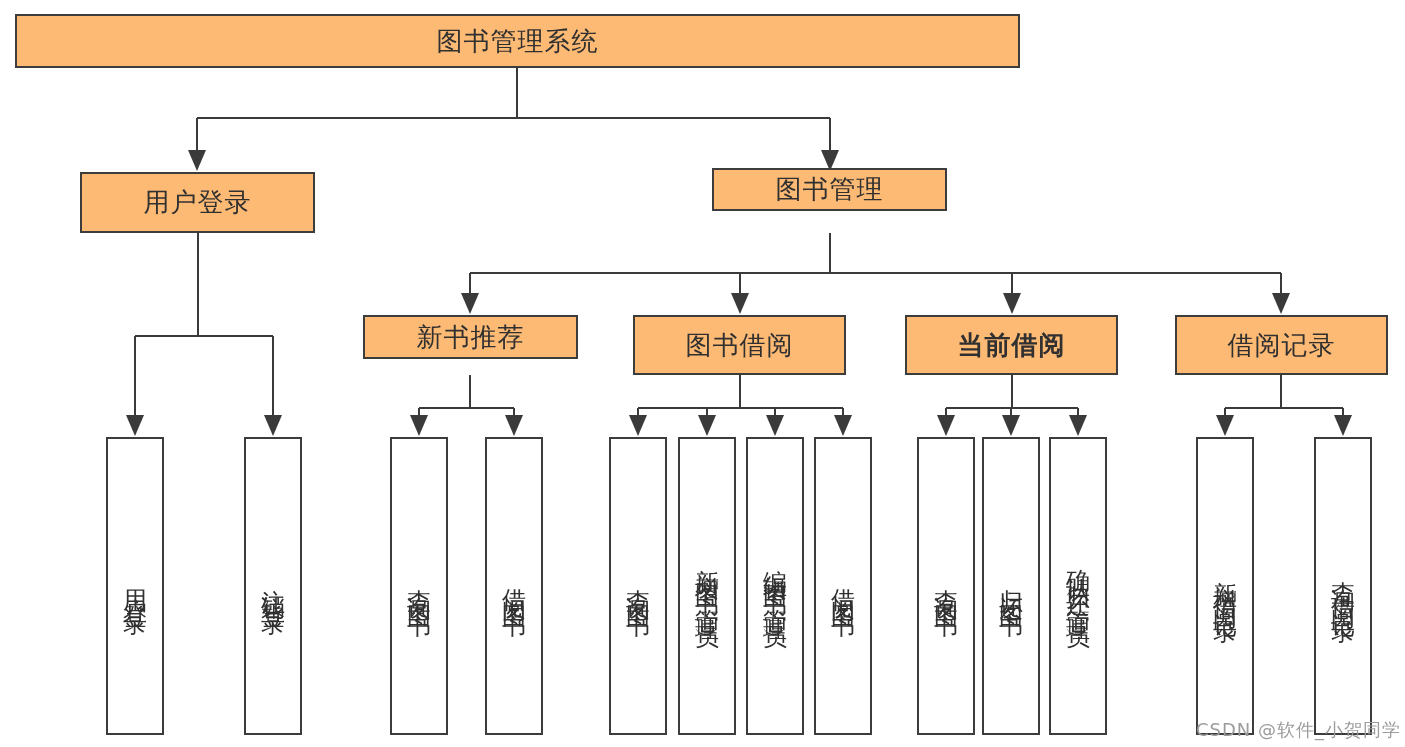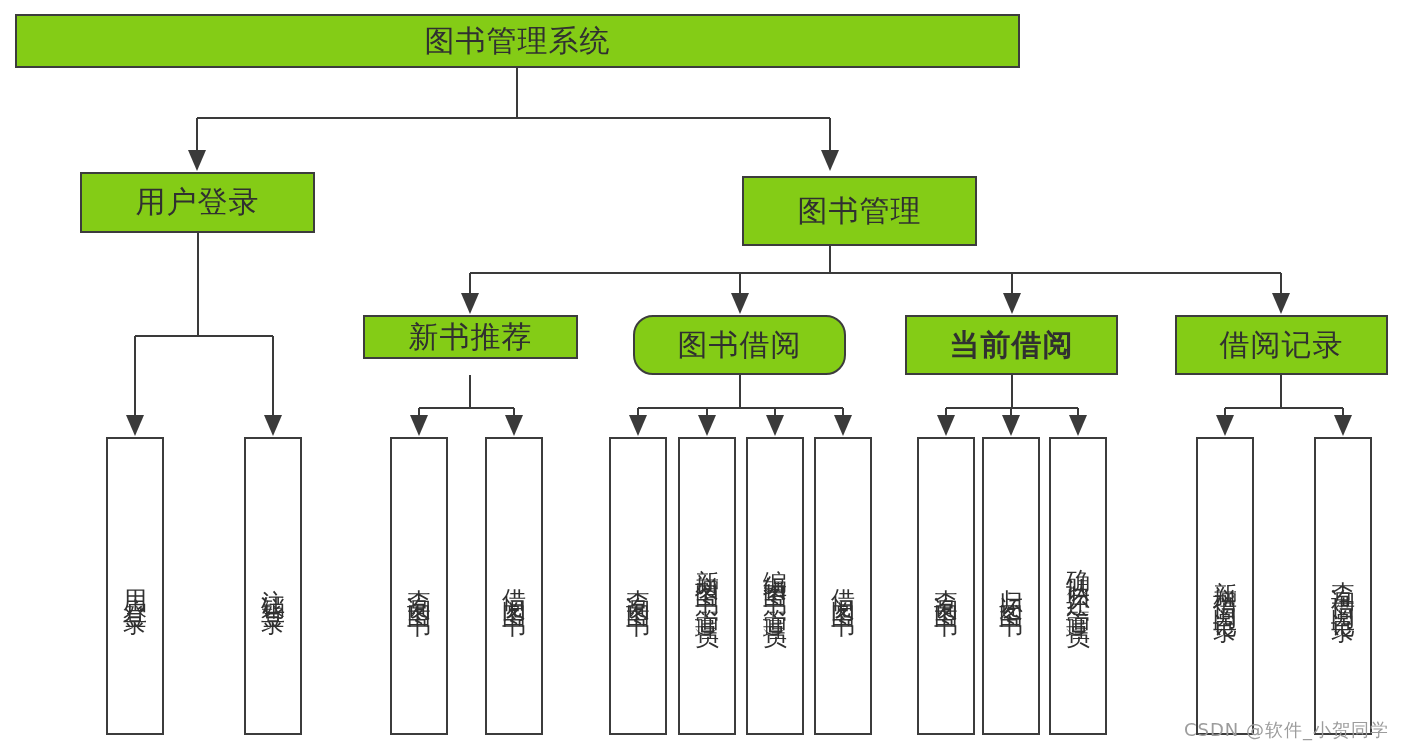--- a/index.html
+++ b/index.html
@@ -19,26 +19,26 @@
     position: absolute;
     left: 0; top: 0;
     width: 1405px; height: 747px;
     z-index: 1;
   }
   .cline { stroke: var(--line, #3a3a3a); stroke-width: 2; fill: none; }
   .ahead { fill: var(--line, #3a3a3a); stroke: none; }
   .node {
     position: absolute;
     z-index: 2;
-    background: #84cc16;
+    background: #fdba74;
     border: 2px solid var(--box_border, #3c3c3c);
     display: flex;
     align-items: center;
     justify-content: center;
-    font-size: 30px;
+    font-size: 26px;
     letter-spacing: 1px;
     white-space: nowrap;
     text-align: center;
   }
   .leaf {
     position: absolute;
     z-index: 2;
     top: 437px;
     width: 58px;
     height: 298px;
@@ -51,21 +51,21 @@
   }
   .vtext {
     writing-mode: vertical-rl;
     font-size: 24px;
     letter-spacing: 8px;
     line-height: 1;
   }
   .watermark {
     position: absolute;
     z-index: 5;
-    right: 16px;
+    right: 4px;
     bottom: 5px;
     font-size: 18px;
     letter-spacing: 1px;
     color: var(--watermark, #9c9c9c);
     white-space: nowrap;
   }
 </style>
 </head>
 <body>
 
@@ -121,28 +121,28 @@
     </g>
   </svg>
 
   <div class="node" style="left:15px; top:14px; width:1005px; height:54px;">
     <span>图书管理系统</span>
   </div>
 
   <div class="node" style="left:80px; top:172px; width:235px; height:61px;">
     <span>用户登录</span>
   </div>
-  <div class="node" style="left:712px; top:176px; width:235px; height:70px;margin-left:30px;">
+  <div class="node" style="left:712px; top:168px; width:235px; height:43px;">
     <span>图书管理</span>
   </div>
 
   <div class="node" style="left:363px; top:315px; width:215px; height:44px;">
     <span>新书推荐</span>
   </div>
-  <div class="node" style="left:633px; top:315px; width:213px; height:60px;border-radius:20px;">
+  <div class="node" style="left:633px; top:315px; width:213px; height:60px;">
     <span>图书借阅</span>
   </div>
   <div class="node" style="left:905px; top:315px; width:213px; height:60px;font-weight:bold;">
     <span>当前借阅</span>
   </div>
   <div class="node" style="left:1175px; top:315px; width:213px; height:60px;">
     <span>借阅记录</span>
   </div>
 
   <div class="leaf" style="left:106px;">

